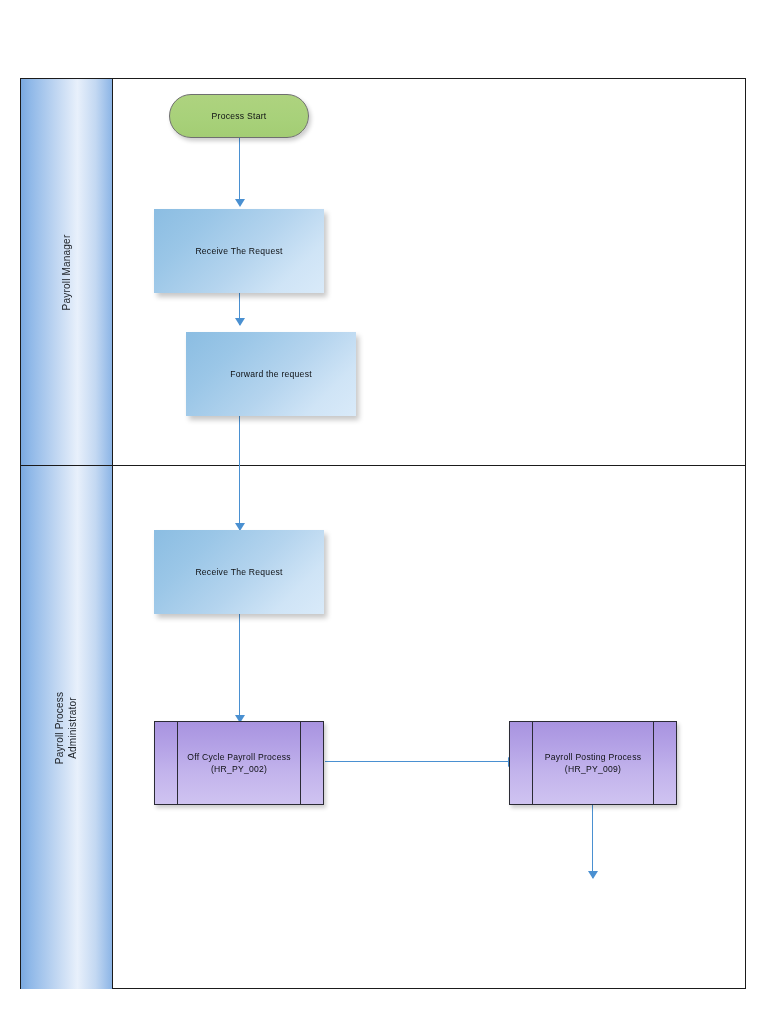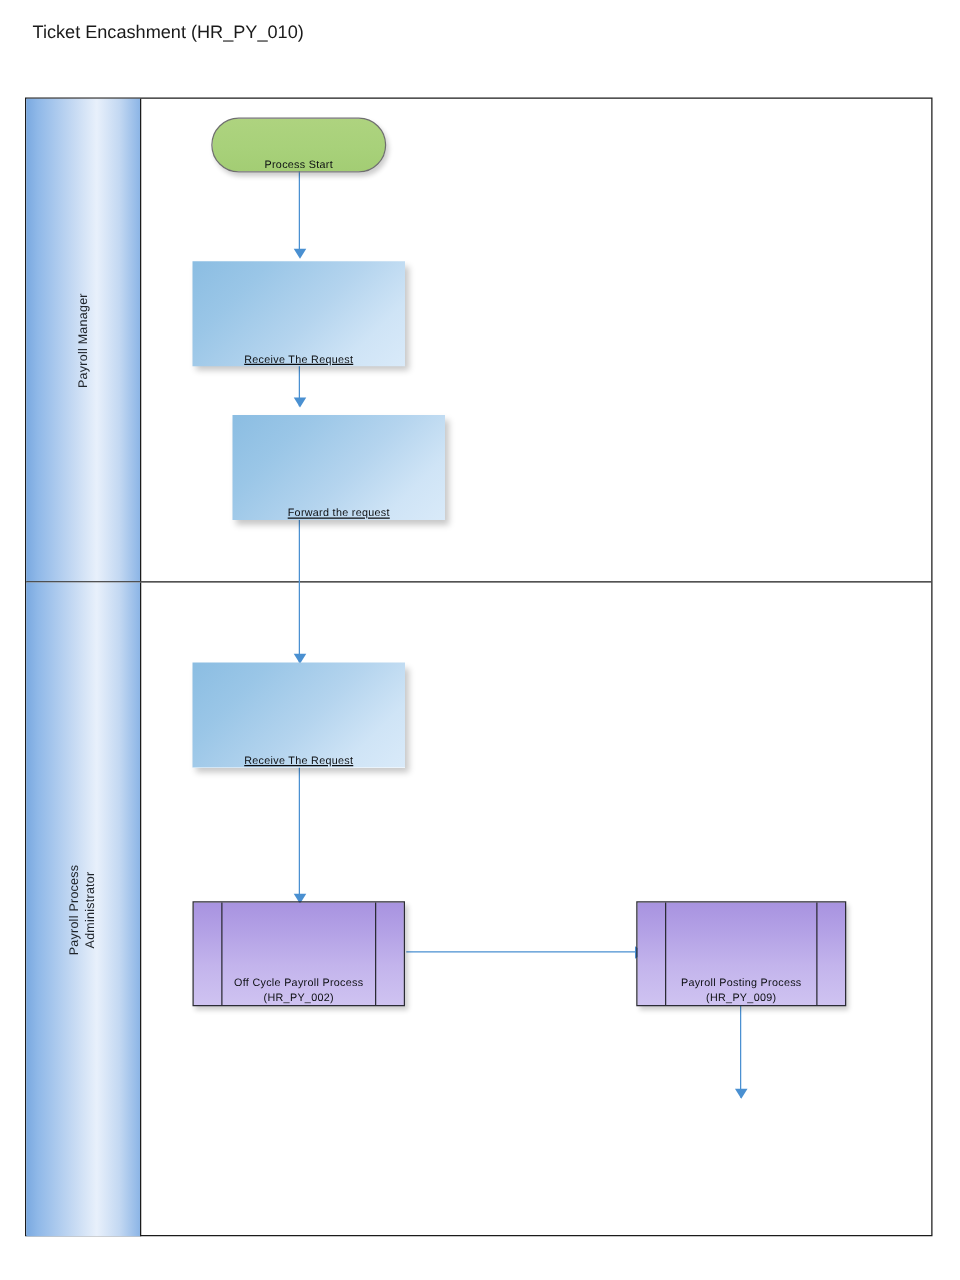--- a/index.html
+++ b/index.html
@@ -98,21 +98,21 @@
     top: 0;
     right: 0;
     bottom: 0;
   }
 
   
   .node {
     position: absolute;
     box-sizing: border-box;
     display: flex;
-    align-items: flex-end;
+    align-items: center;
     justify-content: center;
     text-align: center;
     font-size: 8.6px;
     color: #0d0f12;
     letter-spacing: 0.25px;
     line-height: 12px;
     white-space: pre-line;
     z-index: 3;
   }
 
@@ -127,21 +127,20 @@
   
   .node.process {
     background: linear-gradient(135deg,
         #8bbde2 0%,
         #9ac6e7 25%,
         #b4d4ee 55%,
         #cfe4f6 80%,
         #d9eaf9 100%);
     border: none;
     box-shadow: 3px 4px 5px rgba(0,0,0,0.22);
-    text-decoration: underline;
   }
 
   
   .node.subprocess {
     background: linear-gradient(to bottom,
         #a893e0 0%,
         #b4a2e6 30%,
         #c3b4ec 62%,
         #cfc3f1 100%);
     border: 1.2px solid #2b2b35;
@@ -187,21 +186,20 @@
   .arrowhead.right {
     border-top: 5px solid transparent;
     border-bottom: 5px solid transparent;
     border-left: 8px solid #4a90d1;
   }
 </style>
 </head>
 <body>
 
 <div id="header">
-  <div id="doc-subtitle">Ticket Encashment (HR_PY_010)</div>
 </div>
 
 <div id="diagram">
 
   <div class="lane" style="top:0; height:386px;">
     <div class="lane-header">
       <div class="lane-label">Payroll Manager</div>
     </div>
     <div class="lane-body"></div>
   </div>

